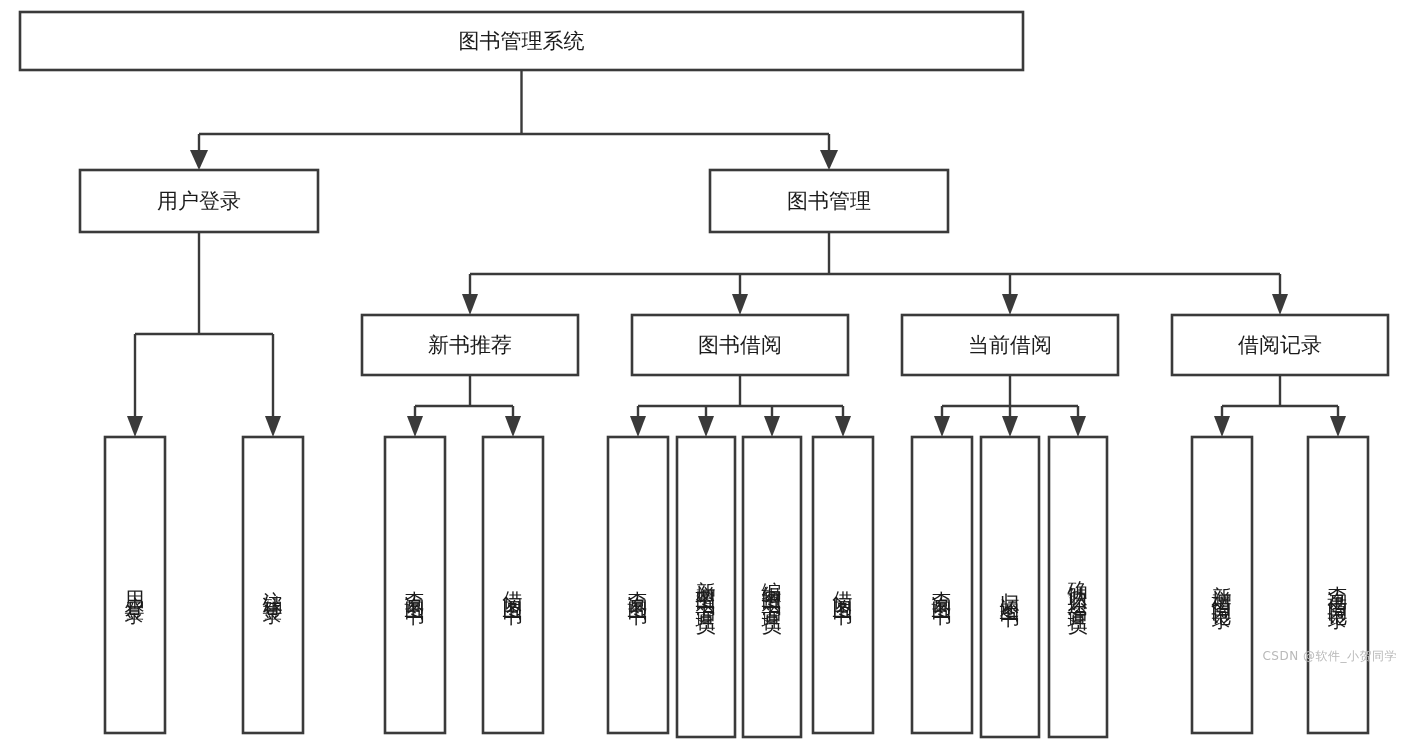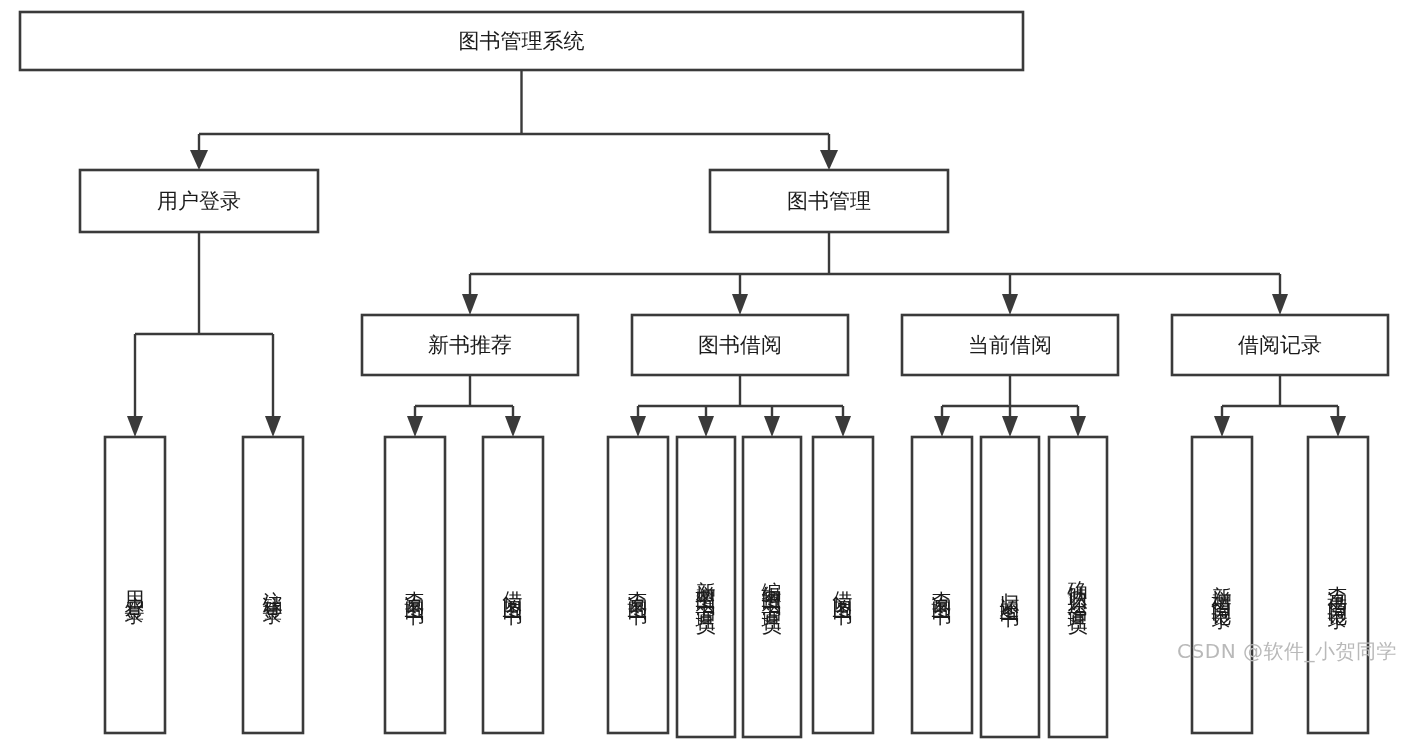--- a/index.html
+++ b/index.html
@@ -46,21 +46,21 @@
     font-family: "DejaVu Sans", "Liberation Sans", sans-serif;
     font-size: 21px;
     text-anchor: middle;
     dominant-baseline: middle;
   }
   .watermark {
     position: absolute;
     right: 8px;
     bottom: 4px;
     font-family: "DejaVu Sans", "Liberation Sans", sans-serif;
-    font-size: 20px;
+    font-size: 12px;
     color: #b9b9b9;
     letter-spacing: 0.5px;
     white-space: nowrap;
     user-select: none;
   }
 </style>
 </head>
 <body>
 
 <div id="diagram-root">

